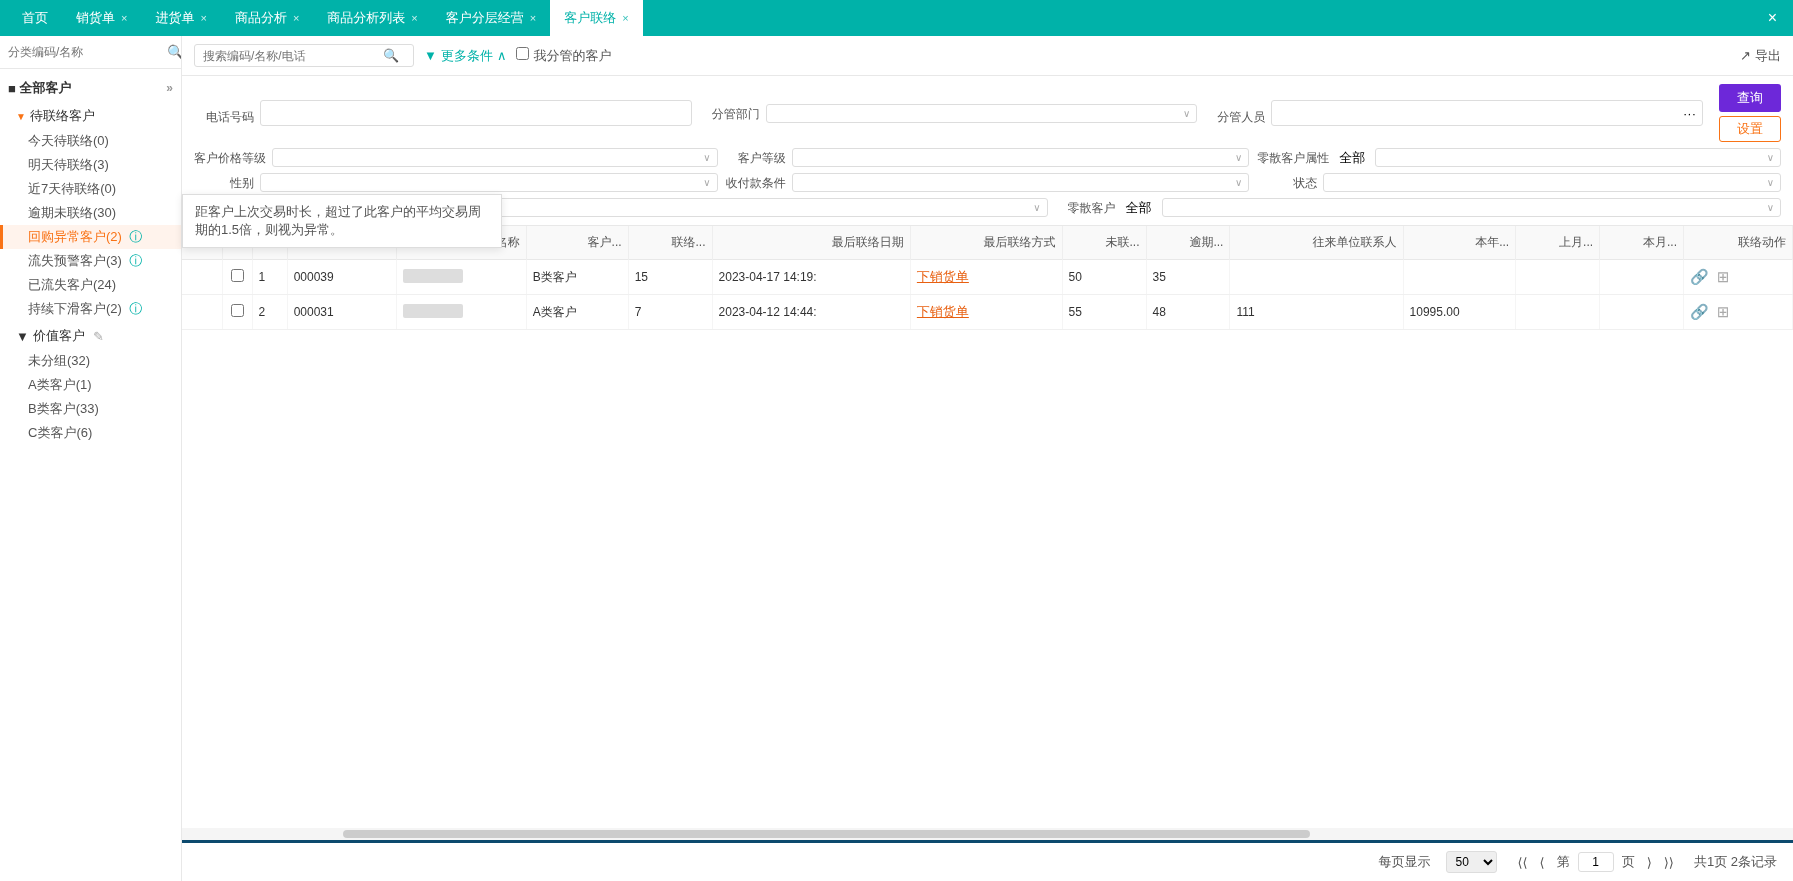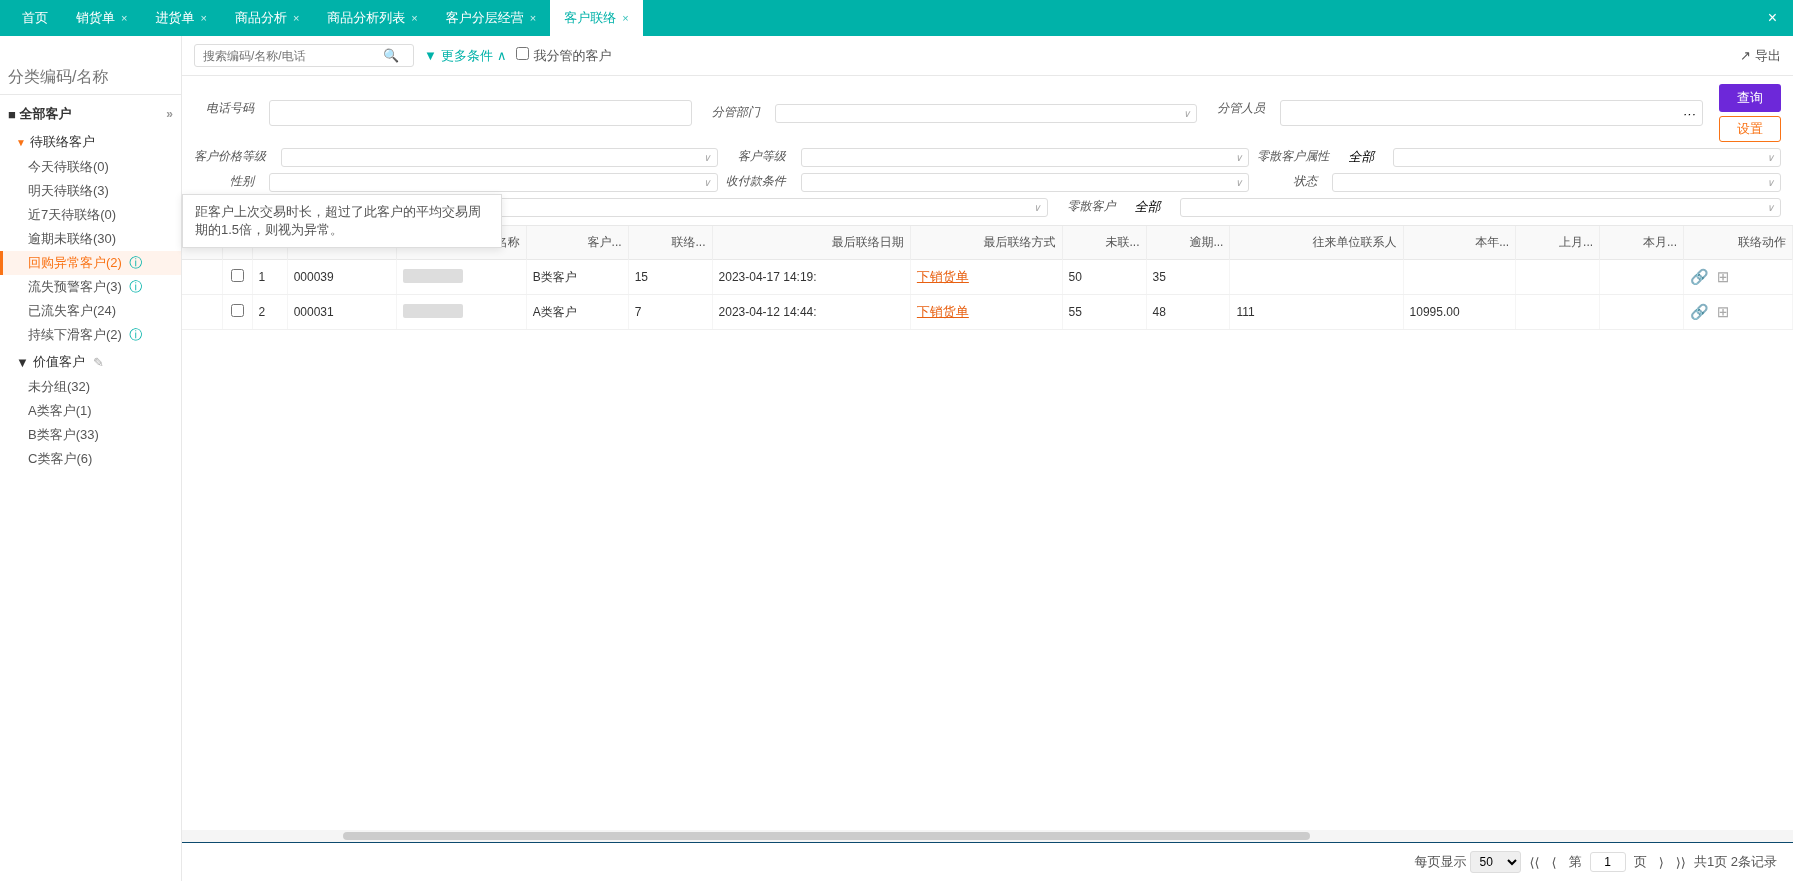--- a/index.html
+++ b/index.html
@@ -62,23 +62,22 @@
       padding: 8px;
       border-bottom: 1px solid #e8e8e8;
       display: flex;
       align-items: center;
       gap: 4px;
     }
     .sidebar-search input {
       flex: 1;
       border: none;
       outline: none;
-      font-size: 16px;
+      font-size: 12px;
       color: #8b5cf6;
-      margin-top: 24px;
     }
     .sidebar-search .search-icon {
       color: #999;
       font-size: 14px;
     }
     .sidebar-tree {
       flex: 1;
       overflow-y: auto;
       padding: 4px 0;
     }
@@ -207,24 +206,23 @@
     }
     .filter-row {
       display: flex;
       align-items: center;
       gap: 8px;
       margin-bottom: 6px;
     }
     .filter-row:last-child { margin-bottom: 0; }
     .filter-item {
       display: flex;
-      align-items: flex-start;
-      gap: 15px;
+      align-items: flex-end;
+      gap: 6px;
       flex: 1;
-      font-style: italic;
     }
     .filter-label {
       color: #555;
       font-size: 12px;
       white-space: nowrap;
       min-width: 60px;
       text-align: right;
     }
     .filter-select {
       flex: 1;
@@ -301,26 +299,26 @@
     }
     .gear-col { width: 30px; text-align: center; }
     .checkbox-col { width: 30px; text-align: center; }
     .link-text { color: #e86011; text-decoration: underline; cursor: pointer; }
     .action-icons { display: flex; gap: 8px; align-items: center; }
     .action-icon { color: #aaa; cursor: pointer; font-size: 15px; }
 
     
     .pagination-bar {
       background: white;
-      border-top: 1px solid #0c4a6e;
+      border-top: 3px solid #0c4a6e;
       padding: 8px 16px;
       display: flex;
       align-items: center;
       justify-content: flex-end;
-      gap: 4px;
+      gap: 16px;
       font-size: 12px;
       color: #555;
     }
     .pagination-bar select {
       border: 1px solid #ddd;
       border-radius: 3px;
       padding: 2px 4px;
       font-size: 12px;
     }
     .page-nav {

